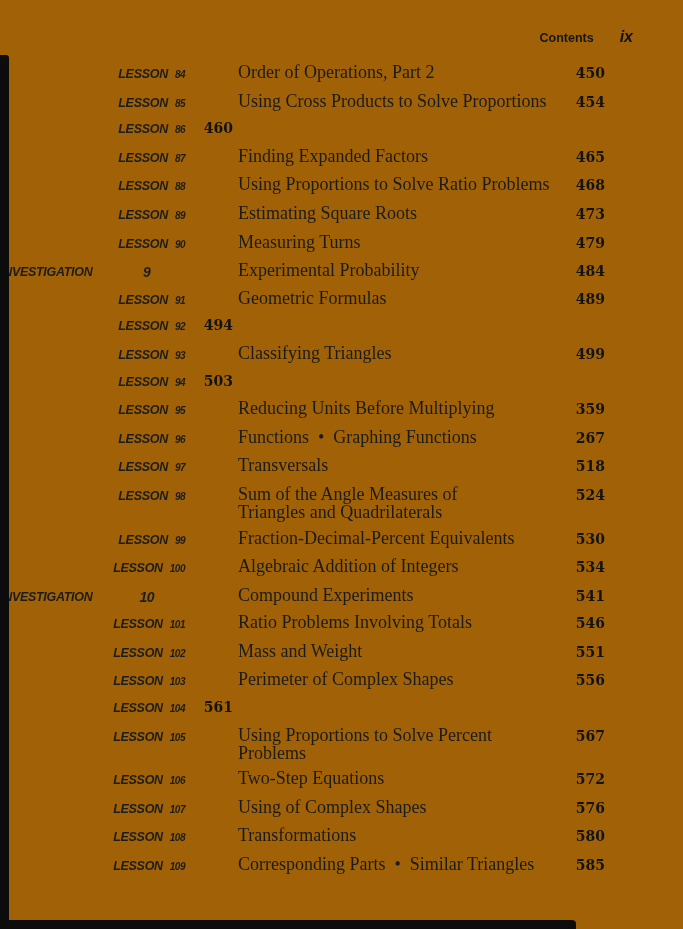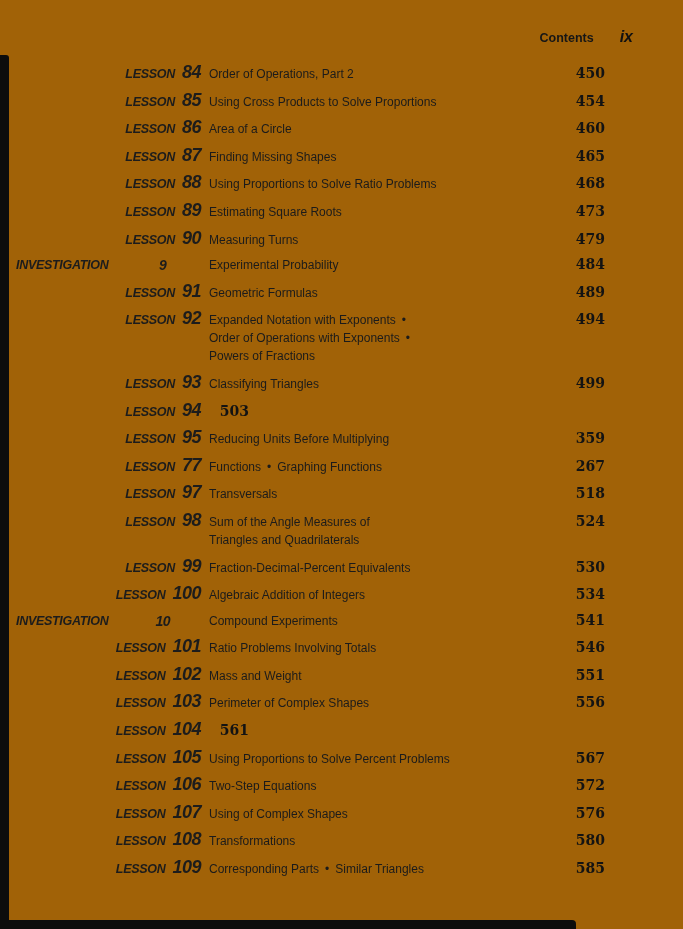--- a/index.html
+++ b/index.html
@@ -31,24 +31,23 @@
     font-family: "Liberation Sans", sans-serif;
     font-weight: bold;
     font-size: 16px;
     color: #111;
     font-style: italic;
   }
   
   .toc {
     position: absolute;
     top: 63px;
-    left: 8px;
+    left: 0;
     right: 0;
     padding-right: 78px;
-    padding-left: 8px;
   }
   .entry {
     display: flex;
     align-items: baseline;
     margin-bottom: 7.6px;
   }
   .entry-label {
     flex: none;
     width: 185px;
     display: flex;
@@ -59,44 +58,45 @@
     font-style: italic;
     font-weight: bold;
     color: #1c1c1c;
     line-height: 18px;
   }
   .entry-label .lbl {
     font-size: 12.5px;
     letter-spacing: -0.3px;
   }
   .entry-label .num {
-    font-size: 18px;
+    font-size: 10px;
     letter-spacing: -0.5px;
     text-align: center;
   }
   .entry.investigation .entry-label {
     flex-direction: row;
     align-items: center;
     gap: 16px;
   }
   .entry.investigation .entry-label .num {
     width: 110px;
     text-align: center;
     font-size: 14px;
     line-height: 17px;
     margin-top: 1px;
   }
   .entry-title {
     flex: 1;
     padding-left: 8px;
-    font-family: Liberation Sans, sans-serif;
-    font-size: 12px;
+    font-family: Liberation Serif, serif;
+    font-size: 18px;
     line-height: 18px;
     color: #1b1b1b;
     white-space: pre-line;
+    margin-left: 45px;
   }
   .entry-page {
     flex: none;
     width: 48px;
     text-align: right;
     font-family: "DejaVu Serif", "Liberation Serif", serif;
     font-weight: bold;
     font-size: 14px;
     color: #131313;
   }
@@ -145,29 +145,28 @@
         <span class="num">85</span>
       </div>
       <div class="entry-title">Using Cross Products to Solve Proportions</div>
       <div class="entry-page">454</div>
     </div>
       <div class="entry">
       <div class="entry-label">
         <span class="lbl">LESSON</span>
         <span class="num">86</span>
       </div>
-      <div class="entry-title">Area of a Circle</div>
       <div class="entry-page">460</div>
     </div>
       <div class="entry">
       <div class="entry-label">
         <span class="lbl">LESSON</span>
         <span class="num">87</span>
       </div>
-      <div class="entry-title">Finding Missing Shapes</div>
+      <div class="entry-title">Finding Expanded Factors</div>
       <div class="entry-page">465</div>
     </div>
       <div class="entry">
       <div class="entry-label">
         <span class="lbl">LESSON</span>
         <span class="num">88</span>
       </div>
       <div class="entry-title">Using Proportions to Solve Ratio Problems</div>
       <div class="entry-page">468</div>
     </div>
@@ -201,23 +200,20 @@
         <span class="num">91</span>
       </div>
       <div class="entry-title">Geometric Formulas</div>
       <div class="entry-page">489</div>
     </div>
       <div class="entry">
       <div class="entry-label">
         <span class="lbl">LESSON</span>
         <span class="num">92</span>
       </div>
-      <div class="entry-title">Expanded Notation with Exponents •
-Order of Operations with Exponents •
-Powers of Fractions</div>
       <div class="entry-page">494</div>
     </div>
       <div class="entry">
       <div class="entry-label">
         <span class="lbl">LESSON</span>
         <span class="num">93</span>
       </div>
       <div class="entry-title">Classifying Triangles</div>
       <div class="entry-page">499</div>
     </div>
@@ -232,21 +228,21 @@
       <div class="entry-label">
         <span class="lbl">LESSON</span>
         <span class="num">95</span>
       </div>
       <div class="entry-title">Reducing Units Before Multiplying</div>
       <div class="entry-page">359</div>
     </div>
       <div class="entry">
       <div class="entry-label">
         <span class="lbl">LESSON</span>
-        <span class="num">77</span>
+        <span class="num">96</span>
       </div>
       <div class="entry-title">Functions • Graphing Functions</div>
       <div class="entry-page">267</div>
     </div>
       <div class="entry">
       <div class="entry-label">
         <span class="lbl">LESSON</span>
         <span class="num">97</span>
       </div>
       <div class="entry-title">Transversals</div>

